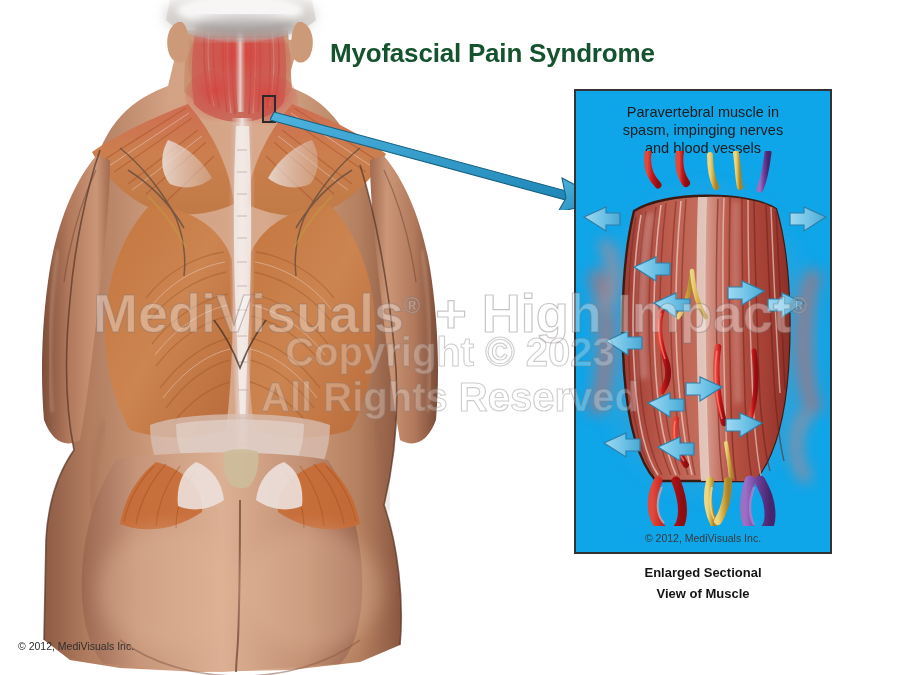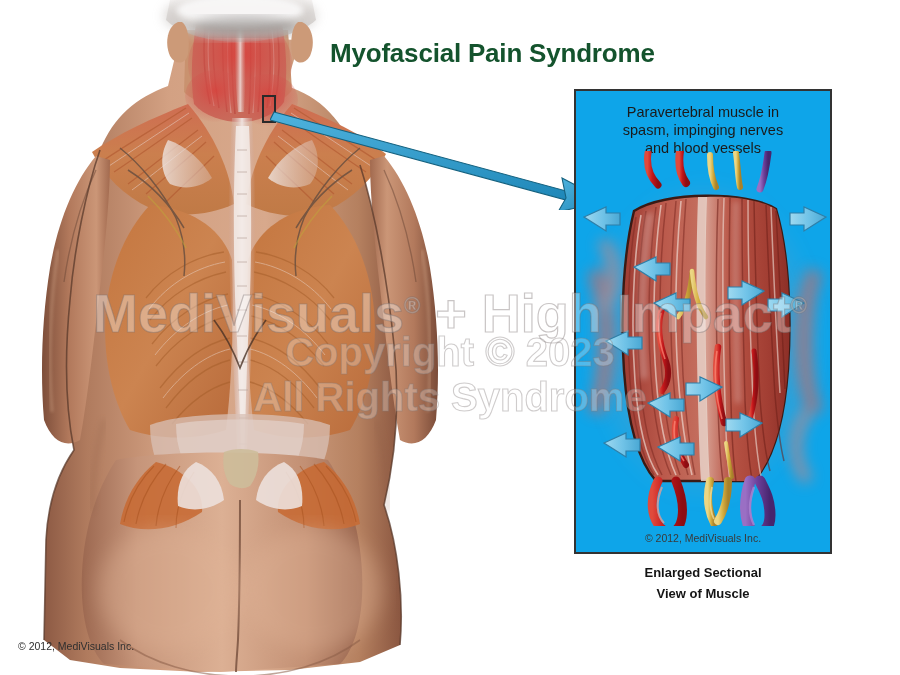--- a/index.html
+++ b/index.html
@@ -621,16 +621,16 @@
   <div id="inset-label">
     <div>Enlarged Sectional</div>
     <div>View of Muscle</div>
   </div>
 
   <div id="page-copyright">© 2012, MediVisuals Inc.</div>
 
   <div id="watermark">
     <div class="wm-brand"><span>MediVisuals</span><sup>®</sup> <span>+ High Impact</span><sup>®</sup></div>
     <div class="wm-line2">Copyright © 2023</div>
-    <div class="wm-line3">All Rights Syndrome</div>
+    <div class="wm-line3">All Rights Reserved</div>
   </div>
 
 </div>
 
 </body></html>

